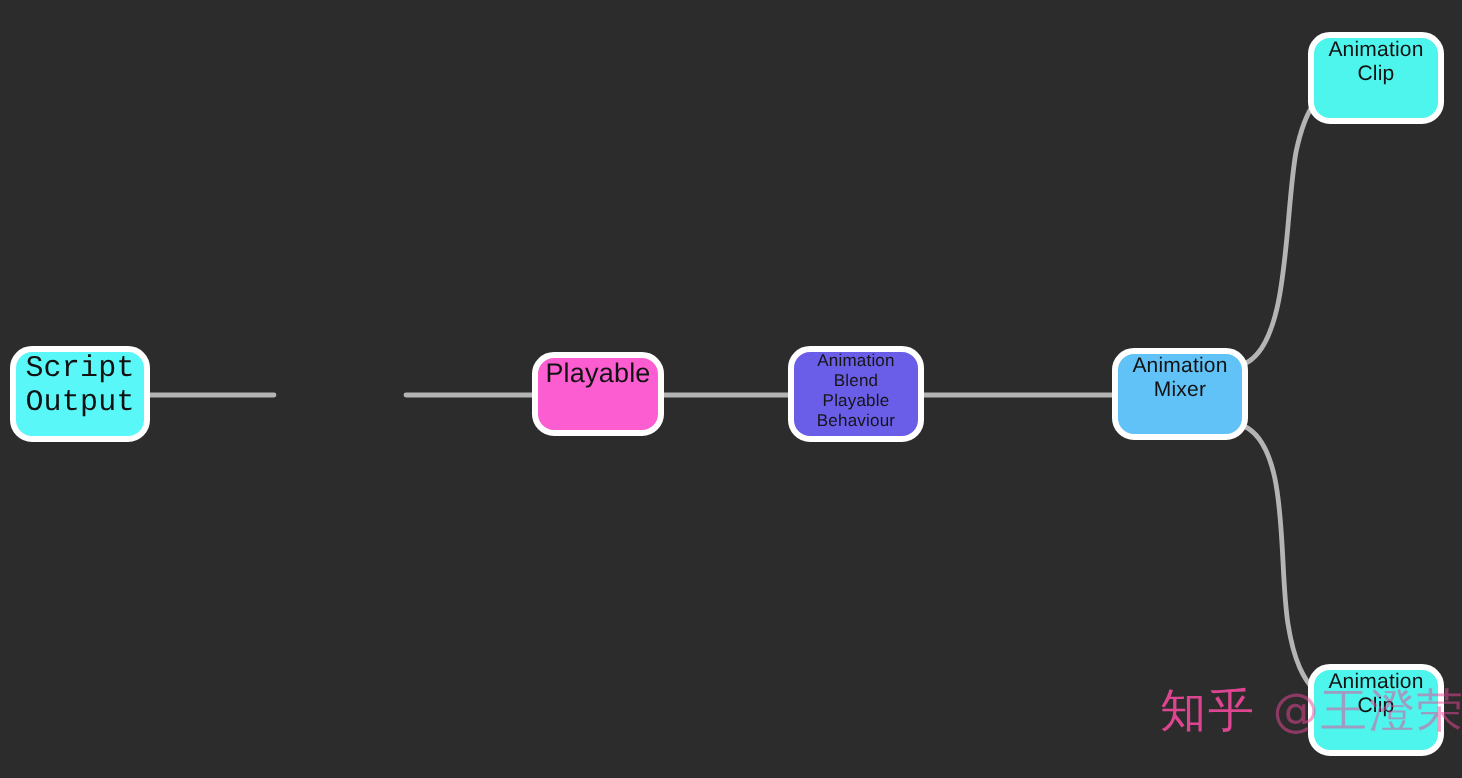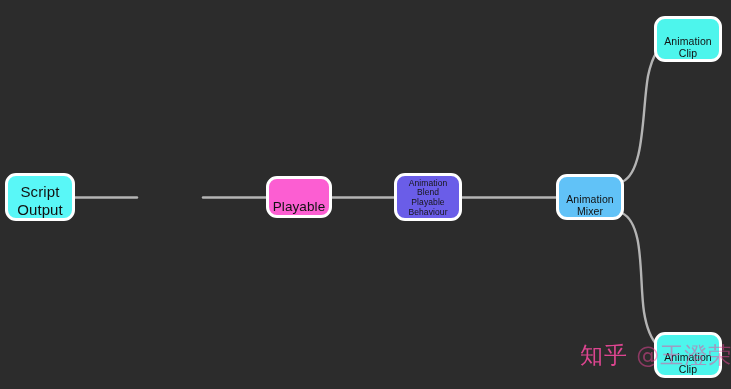--- a/index.html
+++ b/index.html
@@ -22,35 +22,35 @@
     width: 731px;
     height: 389px;
     pointer-events: none;
   }
   .node {
     position: absolute;
     box-sizing: border-box;
     border: 3px solid #ffffff;
     border-radius: 11px;
     display: flex;
-    align-items: flex-end;
+    align-items: flex-start;
     justify-content: center;
     text-align: center;
     color: #121212;
     line-height: 1.16;
     z-index: 5;
     white-space: pre-line;
     letter-spacing: 0.1px;
   }
   .node-label {
     display: block;
     padding: 0 3px;
   }
   
-  #node-script-output { left: 5px;   top: 173px; width: 70px;  height: 48px; background: #59f7f7; font-size: 15px; }
+  #node-script-output { left: 5px;   top: 173px; width: 70px;  height: 48px; background: #59f7f7; font-size: 15px; font-family: Liberation Mono, monospace; }
   #node-timeline      { left: 136px; top: 176px; width: 68px;  height: 42px; background: #74f558; font-size: 13.5px; }
   #node-playable      { left: 266px; top: 176px; width: 66px;  height: 42px; background: #fc5ed2; font-size: 13.5px; }
   #node-abpb          { left: 394px; top: 173px; width: 68px;  height: 48px; background: #6a5de8; font-size: 8.5px; color: #151515; }
   #node-anim-mixer    { left: 556px; top: 174px; width: 68px;  height: 46px; background: #61c2f7; font-size: 10.5px; }
   #node-anim-clip-top { left: 654px; top: 16px;  width: 68px;  height: 46px; background: #4df5ec; font-size: 10.5px; }
   #node-anim-clip-bot { left: 654px; top: 332px; width: 68px;  height: 46px; background: #4df5ec; font-size: 10.5px; }
 
   .watermark {
     position: absolute;
     left: 580px;

